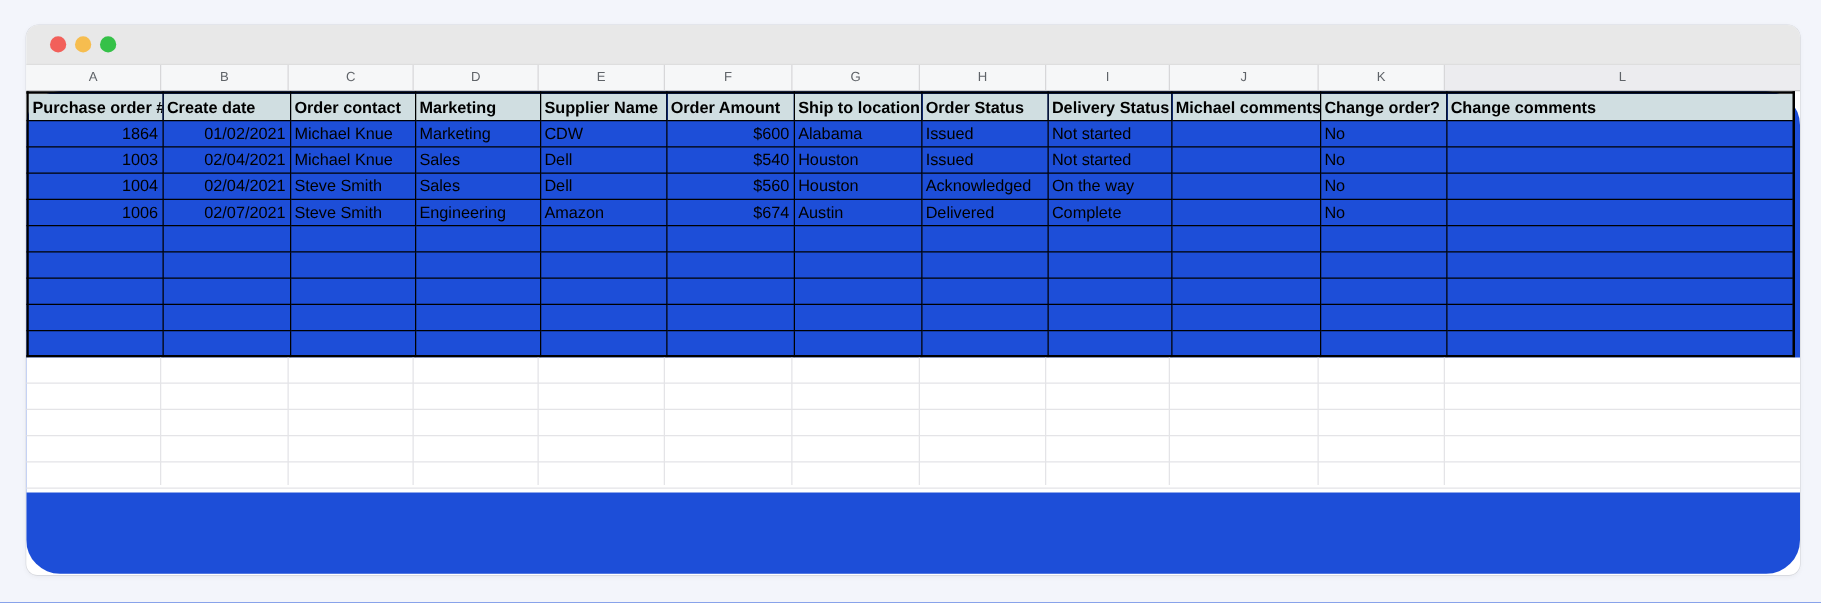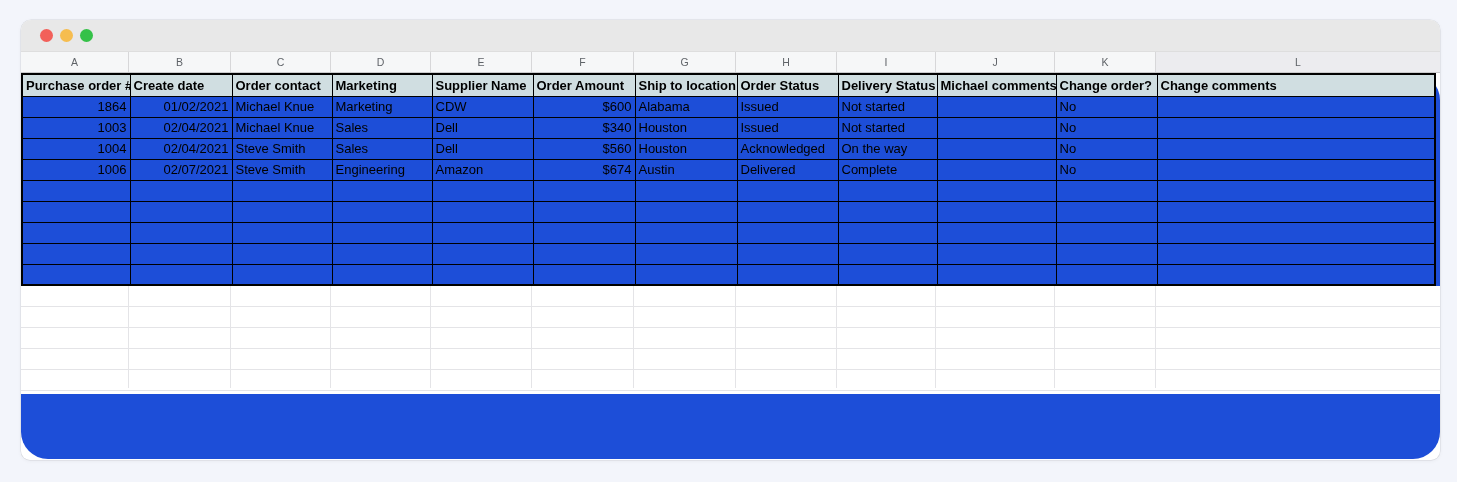--- a/index.html
+++ b/index.html
@@ -112,21 +112,21 @@
             <td class="al-left"></td>
             <td class="al-left">No</td>
             <td class="al-left"></td>
           </tr>
           <tr>
             <td class="al-right">1003</td>
             <td class="al-right">02/04/2021</td>
             <td class="al-left">Michael Knue</td>
             <td class="al-left">Sales</td>
             <td class="al-left">Dell</td>
-            <td class="al-right">$340</td>
+            <td class="al-right">$540</td>
             <td class="al-left">Houston</td>
             <td class="al-left">Issued</td>
             <td class="al-left">Not started</td>
             <td class="al-left"></td>
             <td class="al-left">No</td>
             <td class="al-left"></td>
           </tr>
           <tr>
             <td class="al-right">1004</td>
             <td class="al-right">02/04/2021</td>

